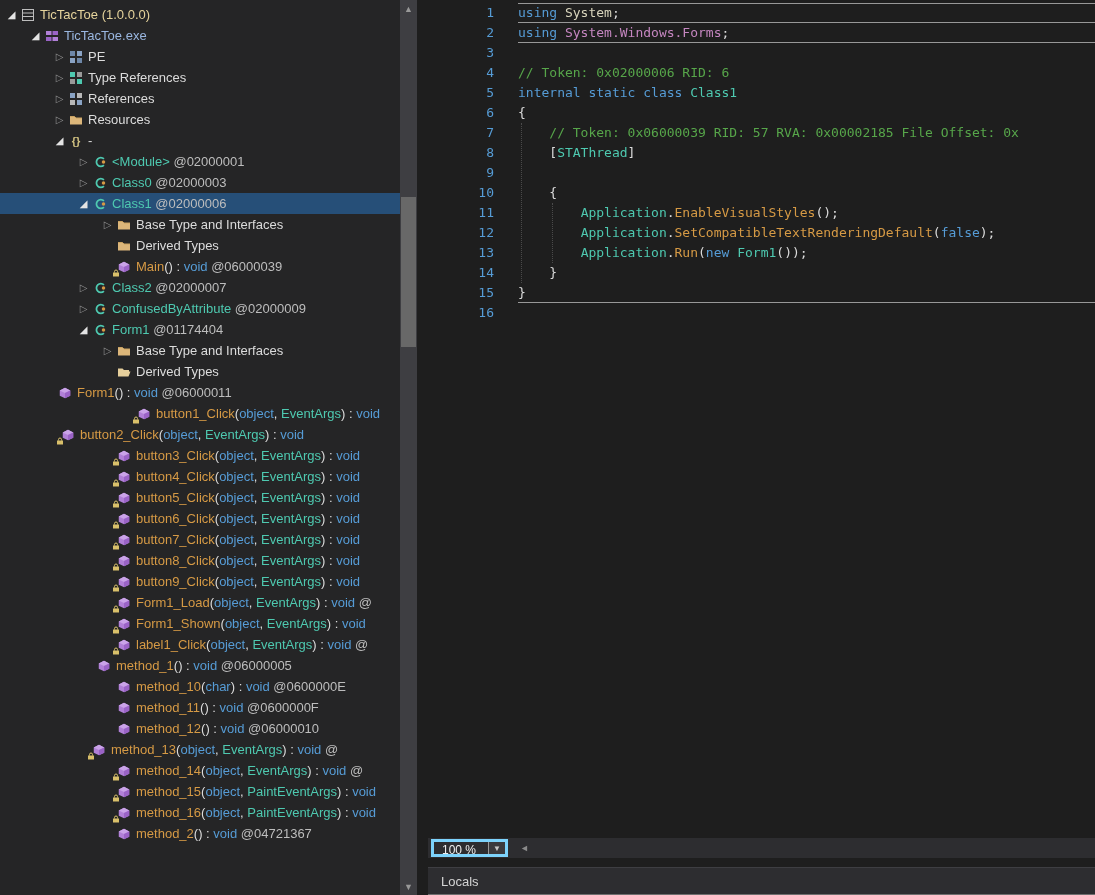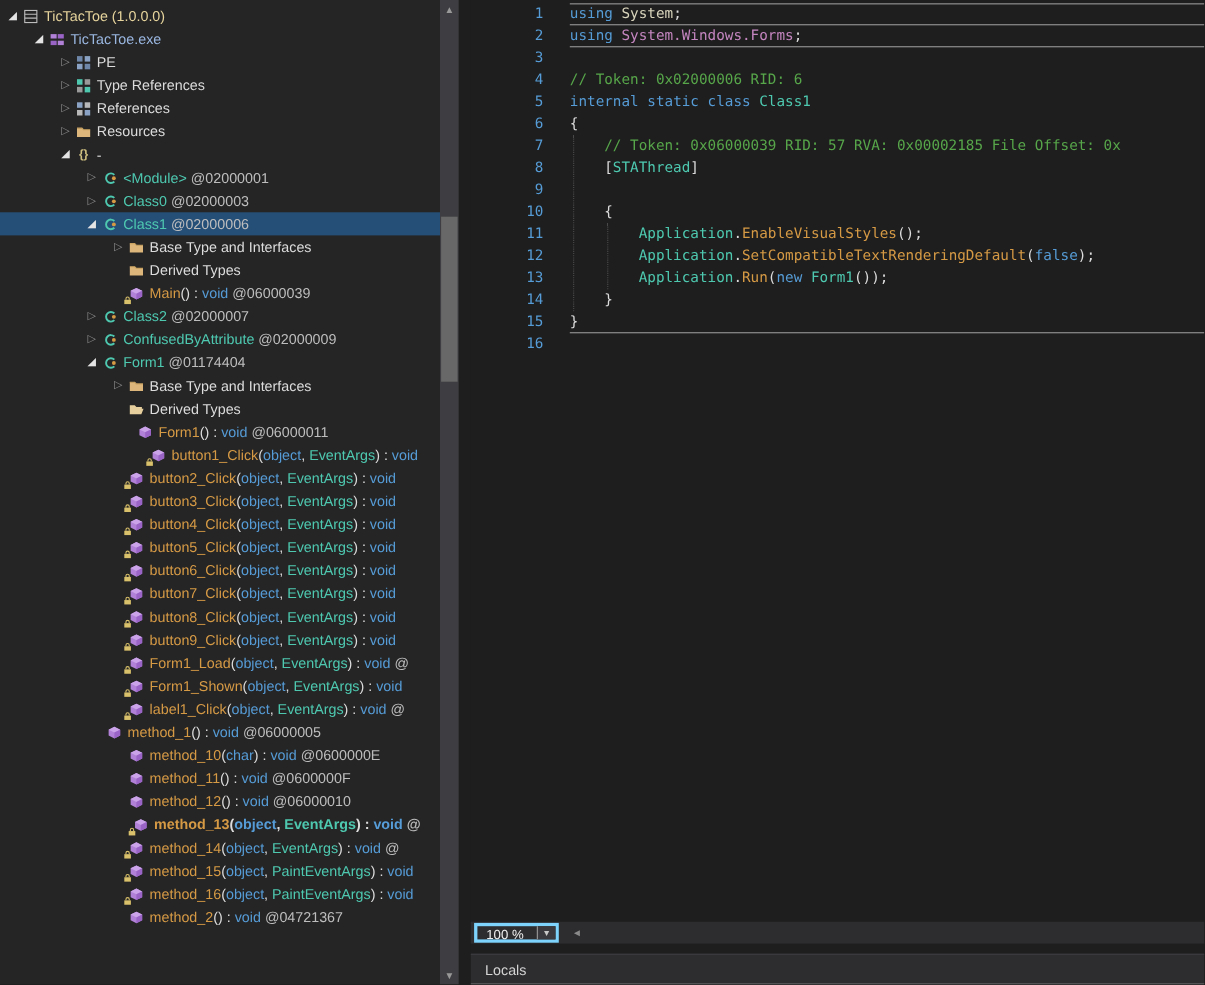--- a/index.html
+++ b/index.html
@@ -252,21 +252,21 @@
         </div>
         <div class="tree-row" style="padding-left: 100px;">
           <span class="expander none"></span>
           <span class="tree-icon">
             <svg width="14" height="14" viewBox="0 0 14 14">
               <path d="M1 3.5 H5.5 L7 5 H12 V6.5 H13.5 L11.5 11.5 H1 Z" fill="#e6cf9c"></path>
             </svg>
           </span>
           <span class="tree-label"><span class="c-p">Derived Types</span></span>
         </div>
-        <div class="tree-row" style="padding-left: 108px;">
+        <div class="tree-row" style="padding-left: 41px;">
           <span class="expander none"></span>
           <span class="tree-icon">
             <svg width="14" height="14" viewBox="0 0 16 16">
               <path d="M8 2 L14 5 L14 11 L8 14 L2 11 L2 5 Z" fill="#b180d7"></path>
               <path d="M8 2 L14 5 L8 8 L2 5 Z" fill="#caa3e8"></path>
               <path d="M8 8 L14 5 L14 11 L8 14 Z" fill="#9a63c6"></path>
             </svg>
           </span>
           <span class="tree-label"><span class="c-m">Form1</span><span class="c-p">() : </span><span class="c-k">void</span><span class="c-addr"> @06000011</span></span>
         </div>
@@ -278,21 +278,21 @@
               <path d="M8 2 L14 5 L8 8 L2 5 Z" fill="#caa3e8"></path>
               <path d="M8 8 L14 5 L14 11 L8 14 Z" fill="#9a63c6"></path>
             </svg>
             <svg class="lock" width="8" height="8" viewBox="0 0 8 8">
               <rect x="1" y="3.5" width="6" height="4" fill="#d9c06a"></rect>
               <path d="M2.5 3.5 V2.5 a1.5 1.5 0 0 1 3 0 V3.5" fill="none" stroke="#d9c06a"></path>
             </svg>
           </span>
           <span class="tree-label"><span class="c-m">button1_Click</span><span class="c-p">(</span><span class="c-k">object</span><span class="c-p">, </span><span class="c-t">EventArgs</span><span class="c-p">) : </span><span class="c-k">void</span></span>
         </div>
-        <div class="tree-row" style="padding-left: 100px;">
+        <div class="tree-row" style="padding-left: 44px;">
           <span class="expander none"></span>
           <span class="tree-icon">
             <svg width="14" height="14" viewBox="0 0 16 16">
               <path d="M8 2 L14 5 L14 11 L8 14 L2 11 L2 5 Z" fill="#b180d7"></path>
               <path d="M8 2 L14 5 L8 8 L2 5 Z" fill="#caa3e8"></path>
               <path d="M8 8 L14 5 L14 11 L8 14 Z" fill="#9a63c6"></path>
             </svg>
             <svg class="lock" width="8" height="8" viewBox="0 0 8 8">
               <rect x="1" y="3.5" width="6" height="4" fill="#d9c06a"></rect>
               <path d="M2.5 3.5 V2.5 a1.5 1.5 0 0 1 3 0 V3.5" fill="none" stroke="#d9c06a"></path>
@@ -487,21 +487,21 @@
           <span class="expander none"></span>
           <span class="tree-icon">
             <svg width="14" height="14" viewBox="0 0 16 16">
               <path d="M8 2 L14 5 L14 11 L8 14 L2 11 L2 5 Z" fill="#b180d7"></path>
               <path d="M8 2 L14 5 L8 8 L2 5 Z" fill="#caa3e8"></path>
               <path d="M8 8 L14 5 L14 11 L8 14 Z" fill="#9a63c6"></path>
             </svg>
           </span>
           <span class="tree-label"><span class="c-m">method_12</span><span class="c-p">() : </span><span class="c-k">void</span><span class="c-addr"> @06000010</span></span>
         </div>
-        <div class="tree-row" style="padding-left: 104px; font-weight: bold;">
+        <div class="tree-row" style="padding-left: 75px;">
           <span class="expander none"></span>
           <span class="tree-icon">
             <svg width="14" height="14" viewBox="0 0 16 16">
               <path d="M8 2 L14 5 L14 11 L8 14 L2 11 L2 5 Z" fill="#b180d7"></path>
               <path d="M8 2 L14 5 L8 8 L2 5 Z" fill="#caa3e8"></path>
               <path d="M8 8 L14 5 L14 11 L8 14 Z" fill="#9a63c6"></path>
             </svg>
             <svg class="lock" width="8" height="8" viewBox="0 0 8 8">
               <rect x="1" y="3.5" width="6" height="4" fill="#d9c06a"></rect>
               <path d="M2.5 3.5 V2.5 a1.5 1.5 0 0 1 3 0 V3.5" fill="none" stroke="#d9c06a"></path>

